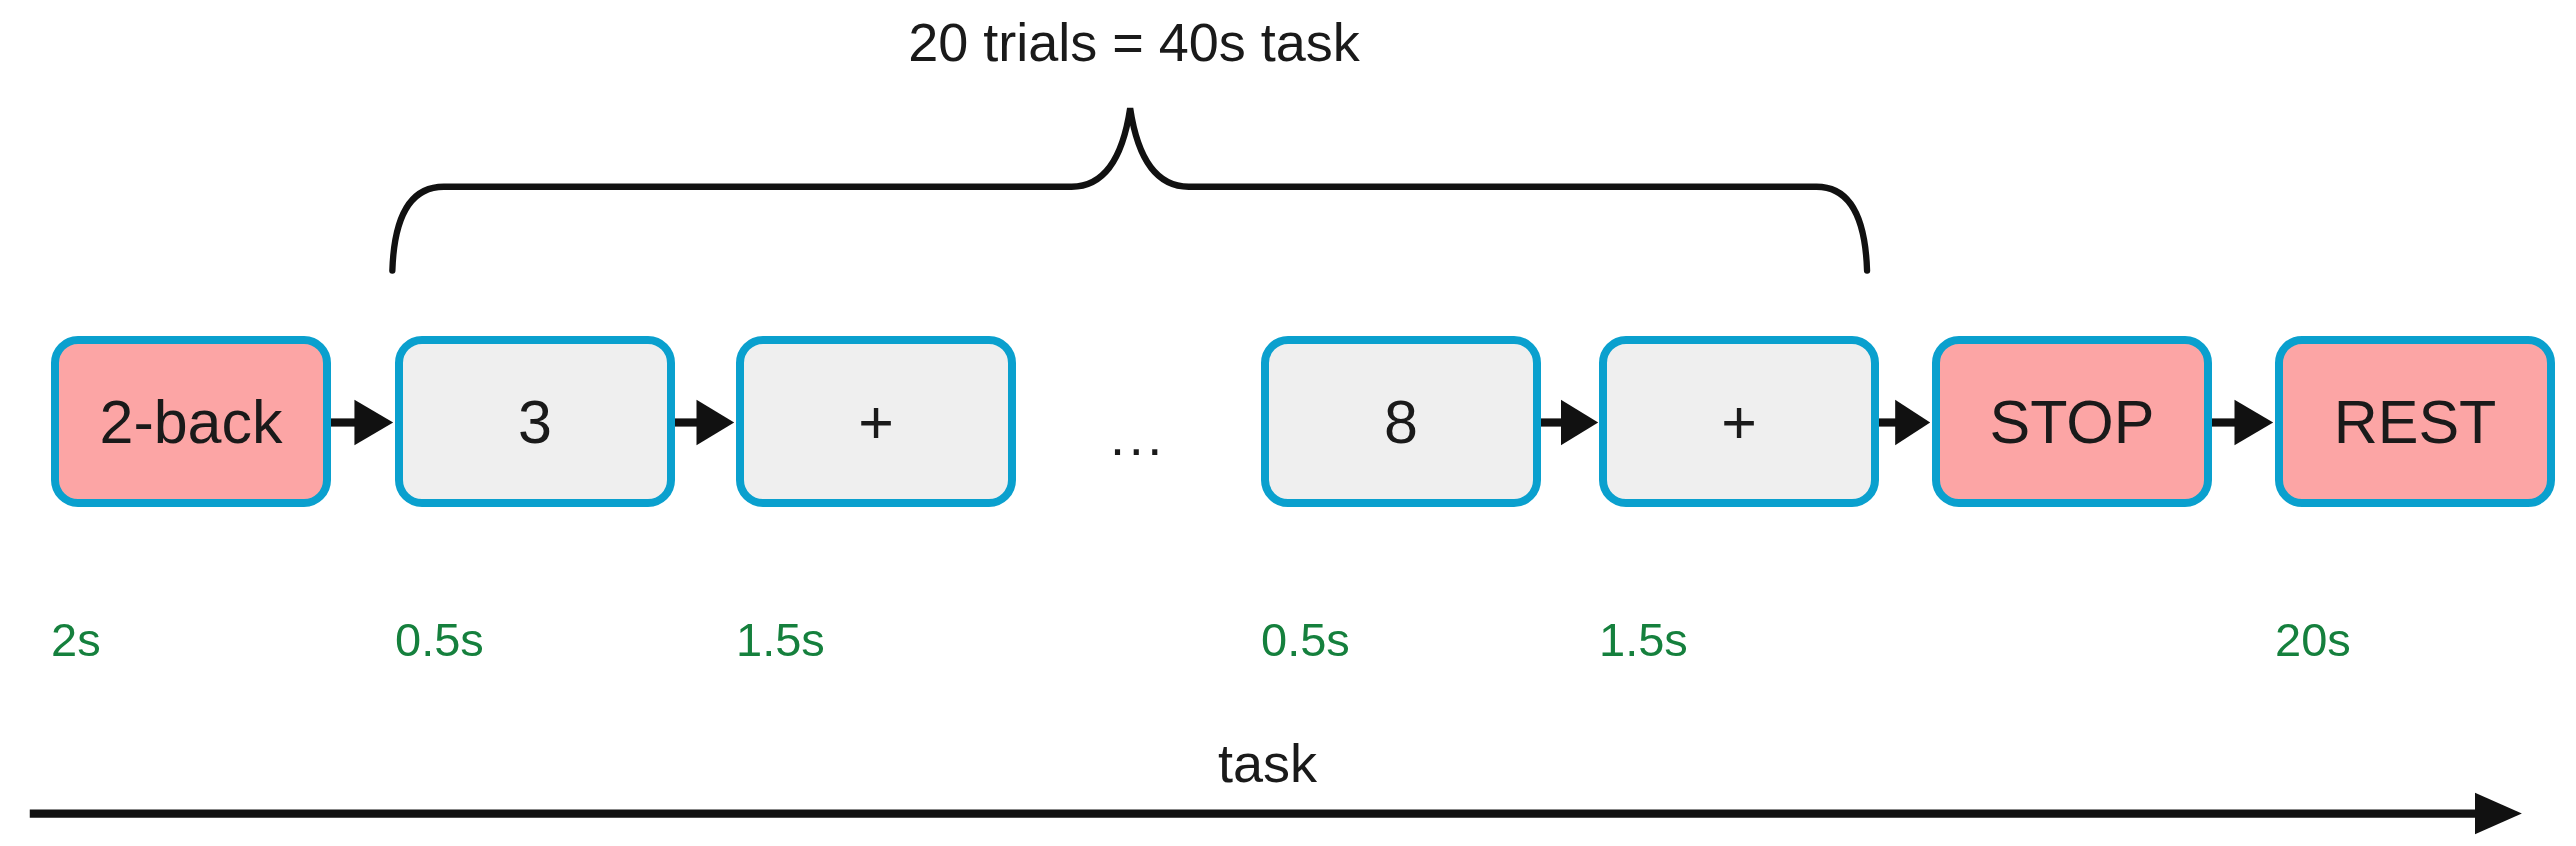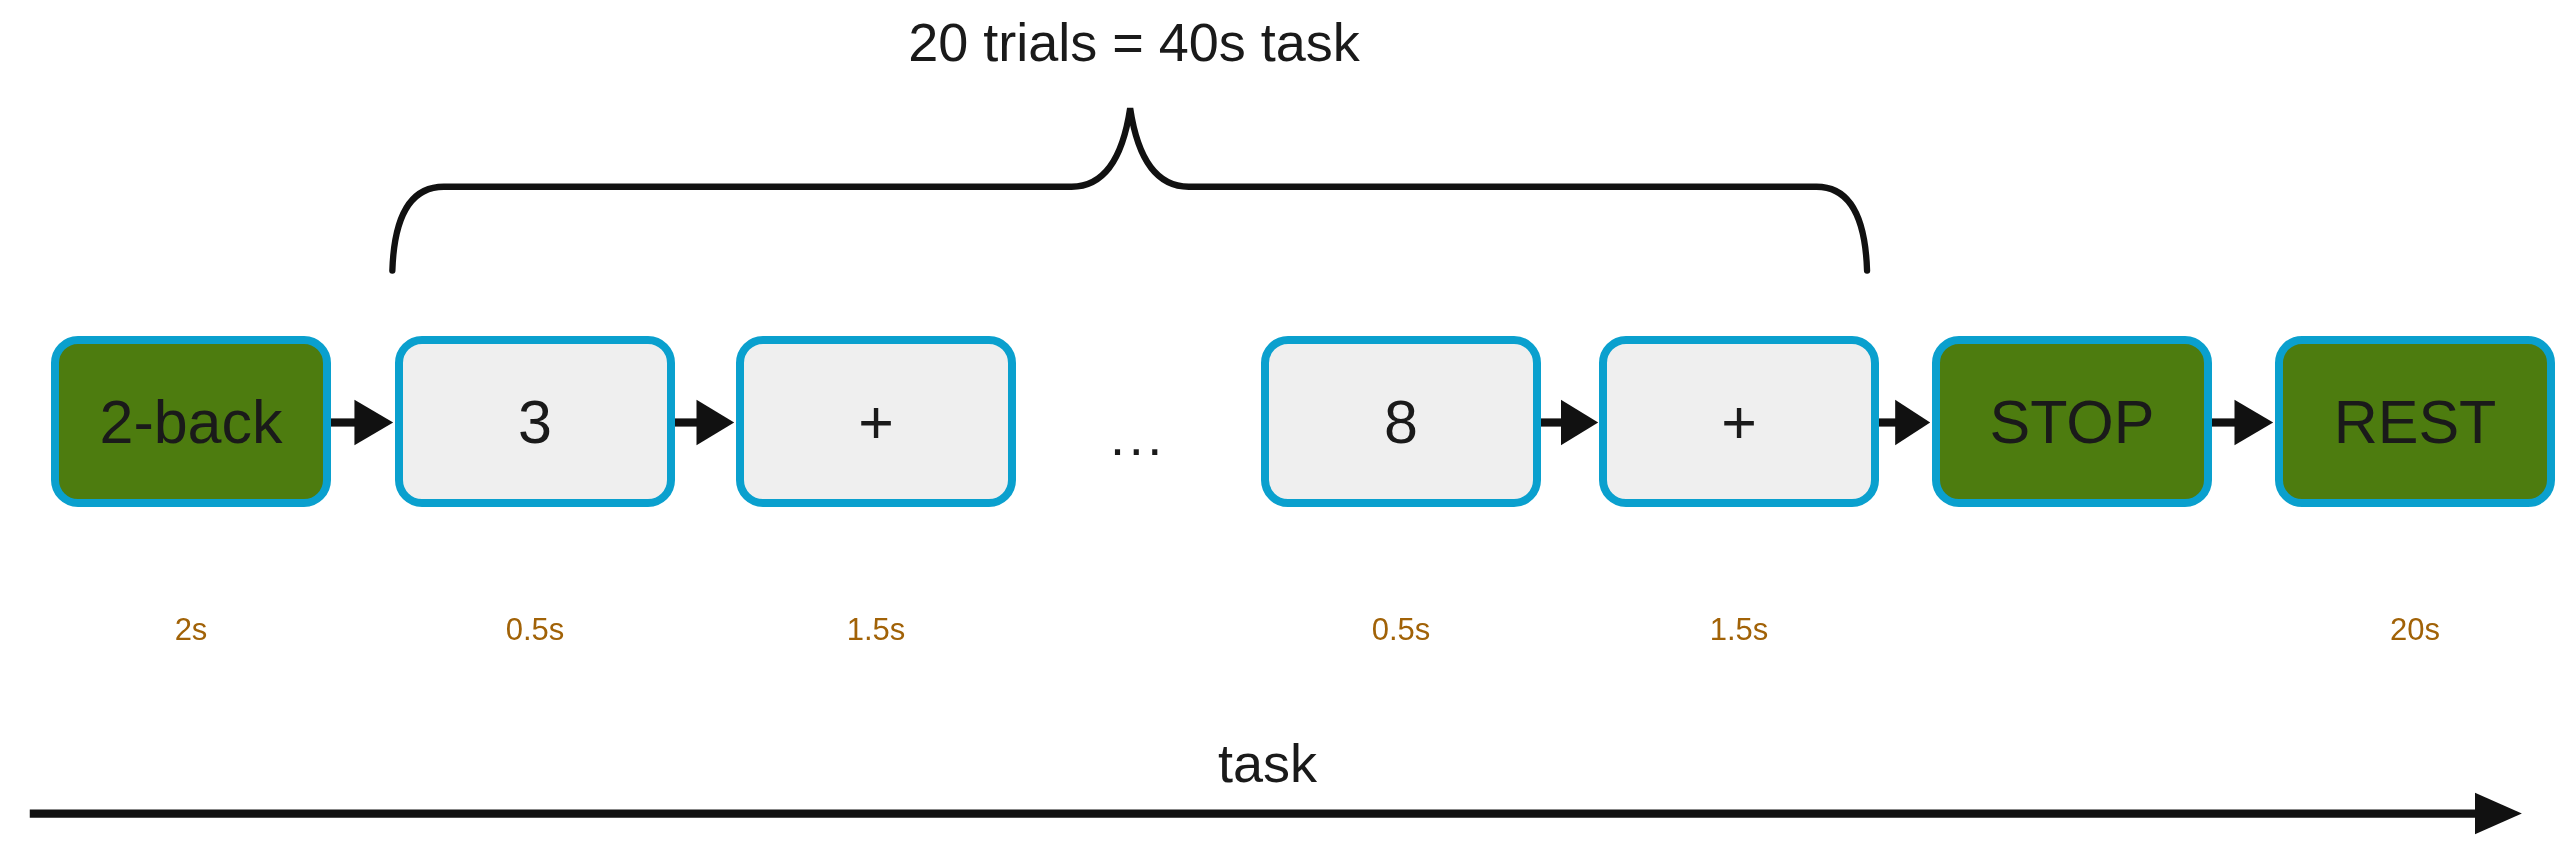--- a/index.html
+++ b/index.html
@@ -15,32 +15,32 @@
     position:absolute;left:593px;top:12.6px;width:1082px;
     text-align:center;font-size:54px;line-height:1.1;color:#1a1a1a;
   }
   .decor-svg{position:absolute;left:0;top:0;width:2576px;height:847px;}
   .box{
     position:absolute;top:336px;width:280px;height:171px;
     border:8px solid #0aa0ce;border-radius:27px;
     box-sizing:border-box;
     display:flex;align-items:center;justify-content:center;
   }
-  .box.dark{background:#4d7c0f;}
+  .box.dark{background:#fca5a5;}
   .box.light{background:#efefef;}
   .box-label{font-size:61px;color:#1a1a1a;white-space:nowrap;}
   .gap-arrow{position:absolute;top:397px;height:51px;}
   .ellipsis{
     position:absolute;left:1064px;top:377px;width:148px;height:90px;
     display:flex;align-items:flex-end;justify-content:center;
     font-size:54px;letter-spacing:3.6px;color:#1a1a1a;
   }
   .duration{
     position:absolute;top:612px;width:280px;
-    text-align:center;font-size:31px;color:#a16207;
+    font-size:47px;color:#15803d;
   }
   .time-label{
     position:absolute;left:997px;top:732px;width:541px;
     text-align:center;font-size:54px;color:#1a1a1a;
   }
 </style>
 </head>
 <body>
 
 <div class="canvas">

